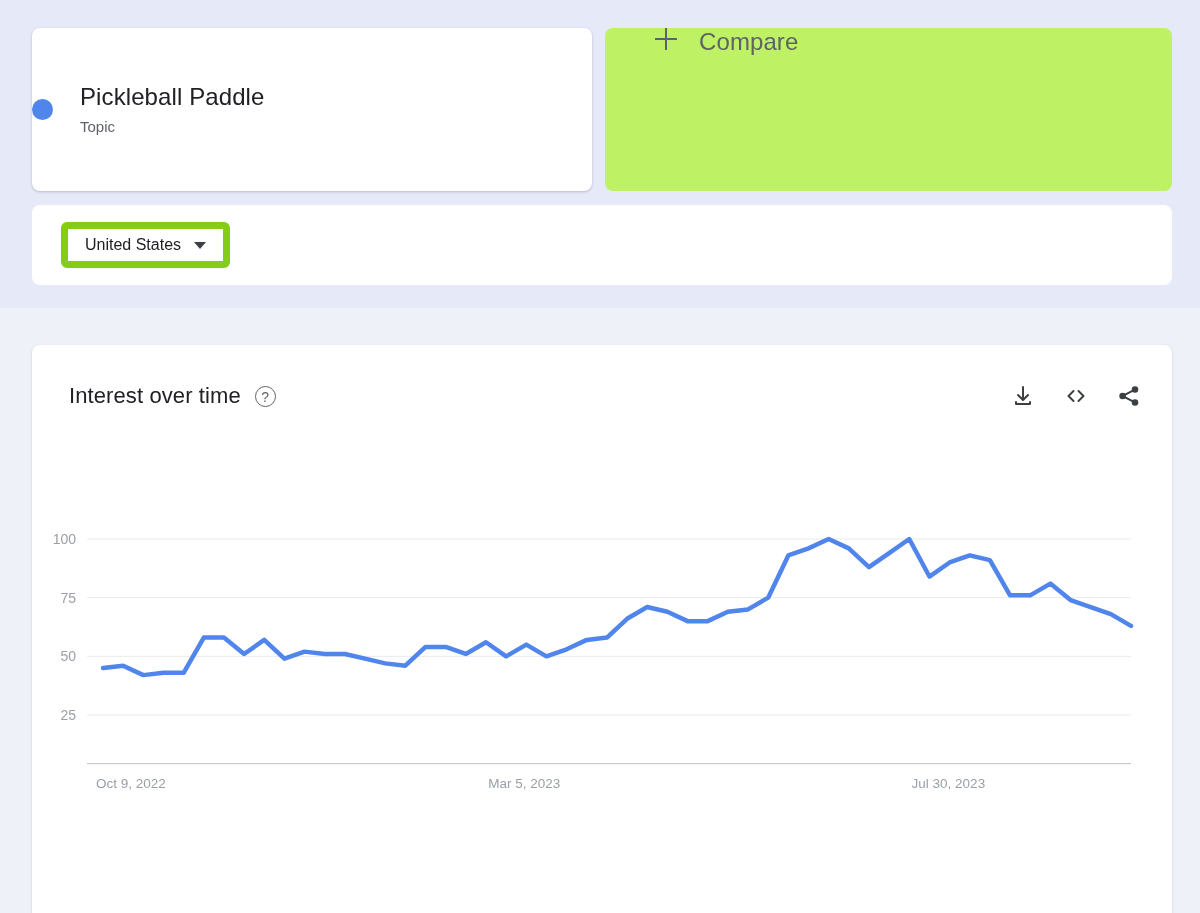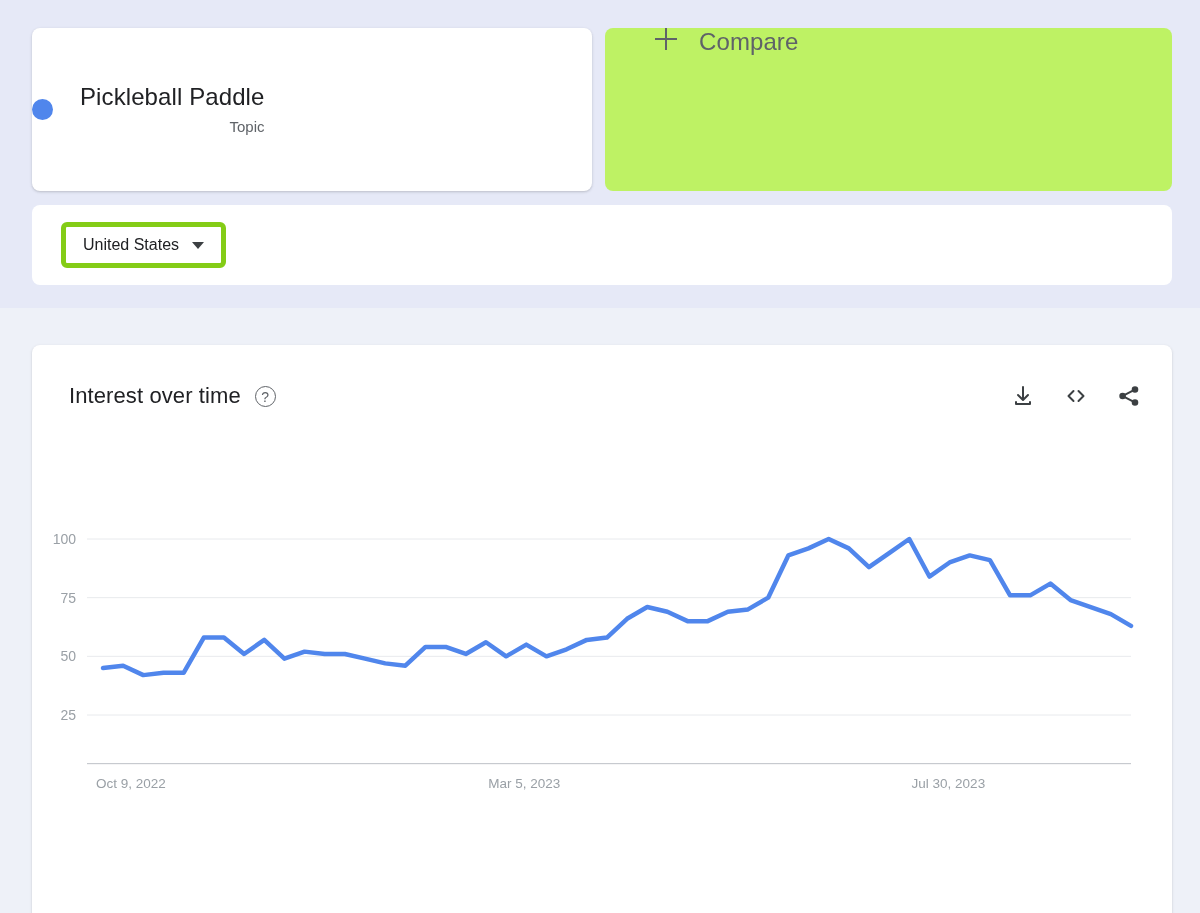--- a/index.html
+++ b/index.html
@@ -61,21 +61,20 @@
     font-size: 24px;
     color: #202124;
     line-height: 30px;
     letter-spacing: .1px;
   }
   .term-sub {
     font-size: 15px;
     color: #5f6368;
     line-height: 22px;
     margin-top: 4px;
-    text-align: right;
   }
   .compare-card {
     flex: 1 1 auto;
     background: #bef264;
     border-radius: 8px;
     display: flex;
     align-items: flex-start;
     padding-left: 50px;
     box-sizing: border-box;
   }
@@ -107,21 +106,21 @@
     background: #ffffff;
     border-radius: 8px;
     display: flex;
     align-items: center;
     padding-left: 29px;
     box-sizing: border-box;
     gap: 13px;
   }
   .filter-chip {
     height: 46px;
-    border: 5px solid #84cc16;
+    border: 7px solid #84cc16;
     border-radius: 6px;
     display: flex;
     align-items: center;
     padding: 0 17px;
     box-sizing: border-box;
     background: #fff;
     cursor: pointer;
   }
   .filter-chip-label {
     font-size: 16px;

